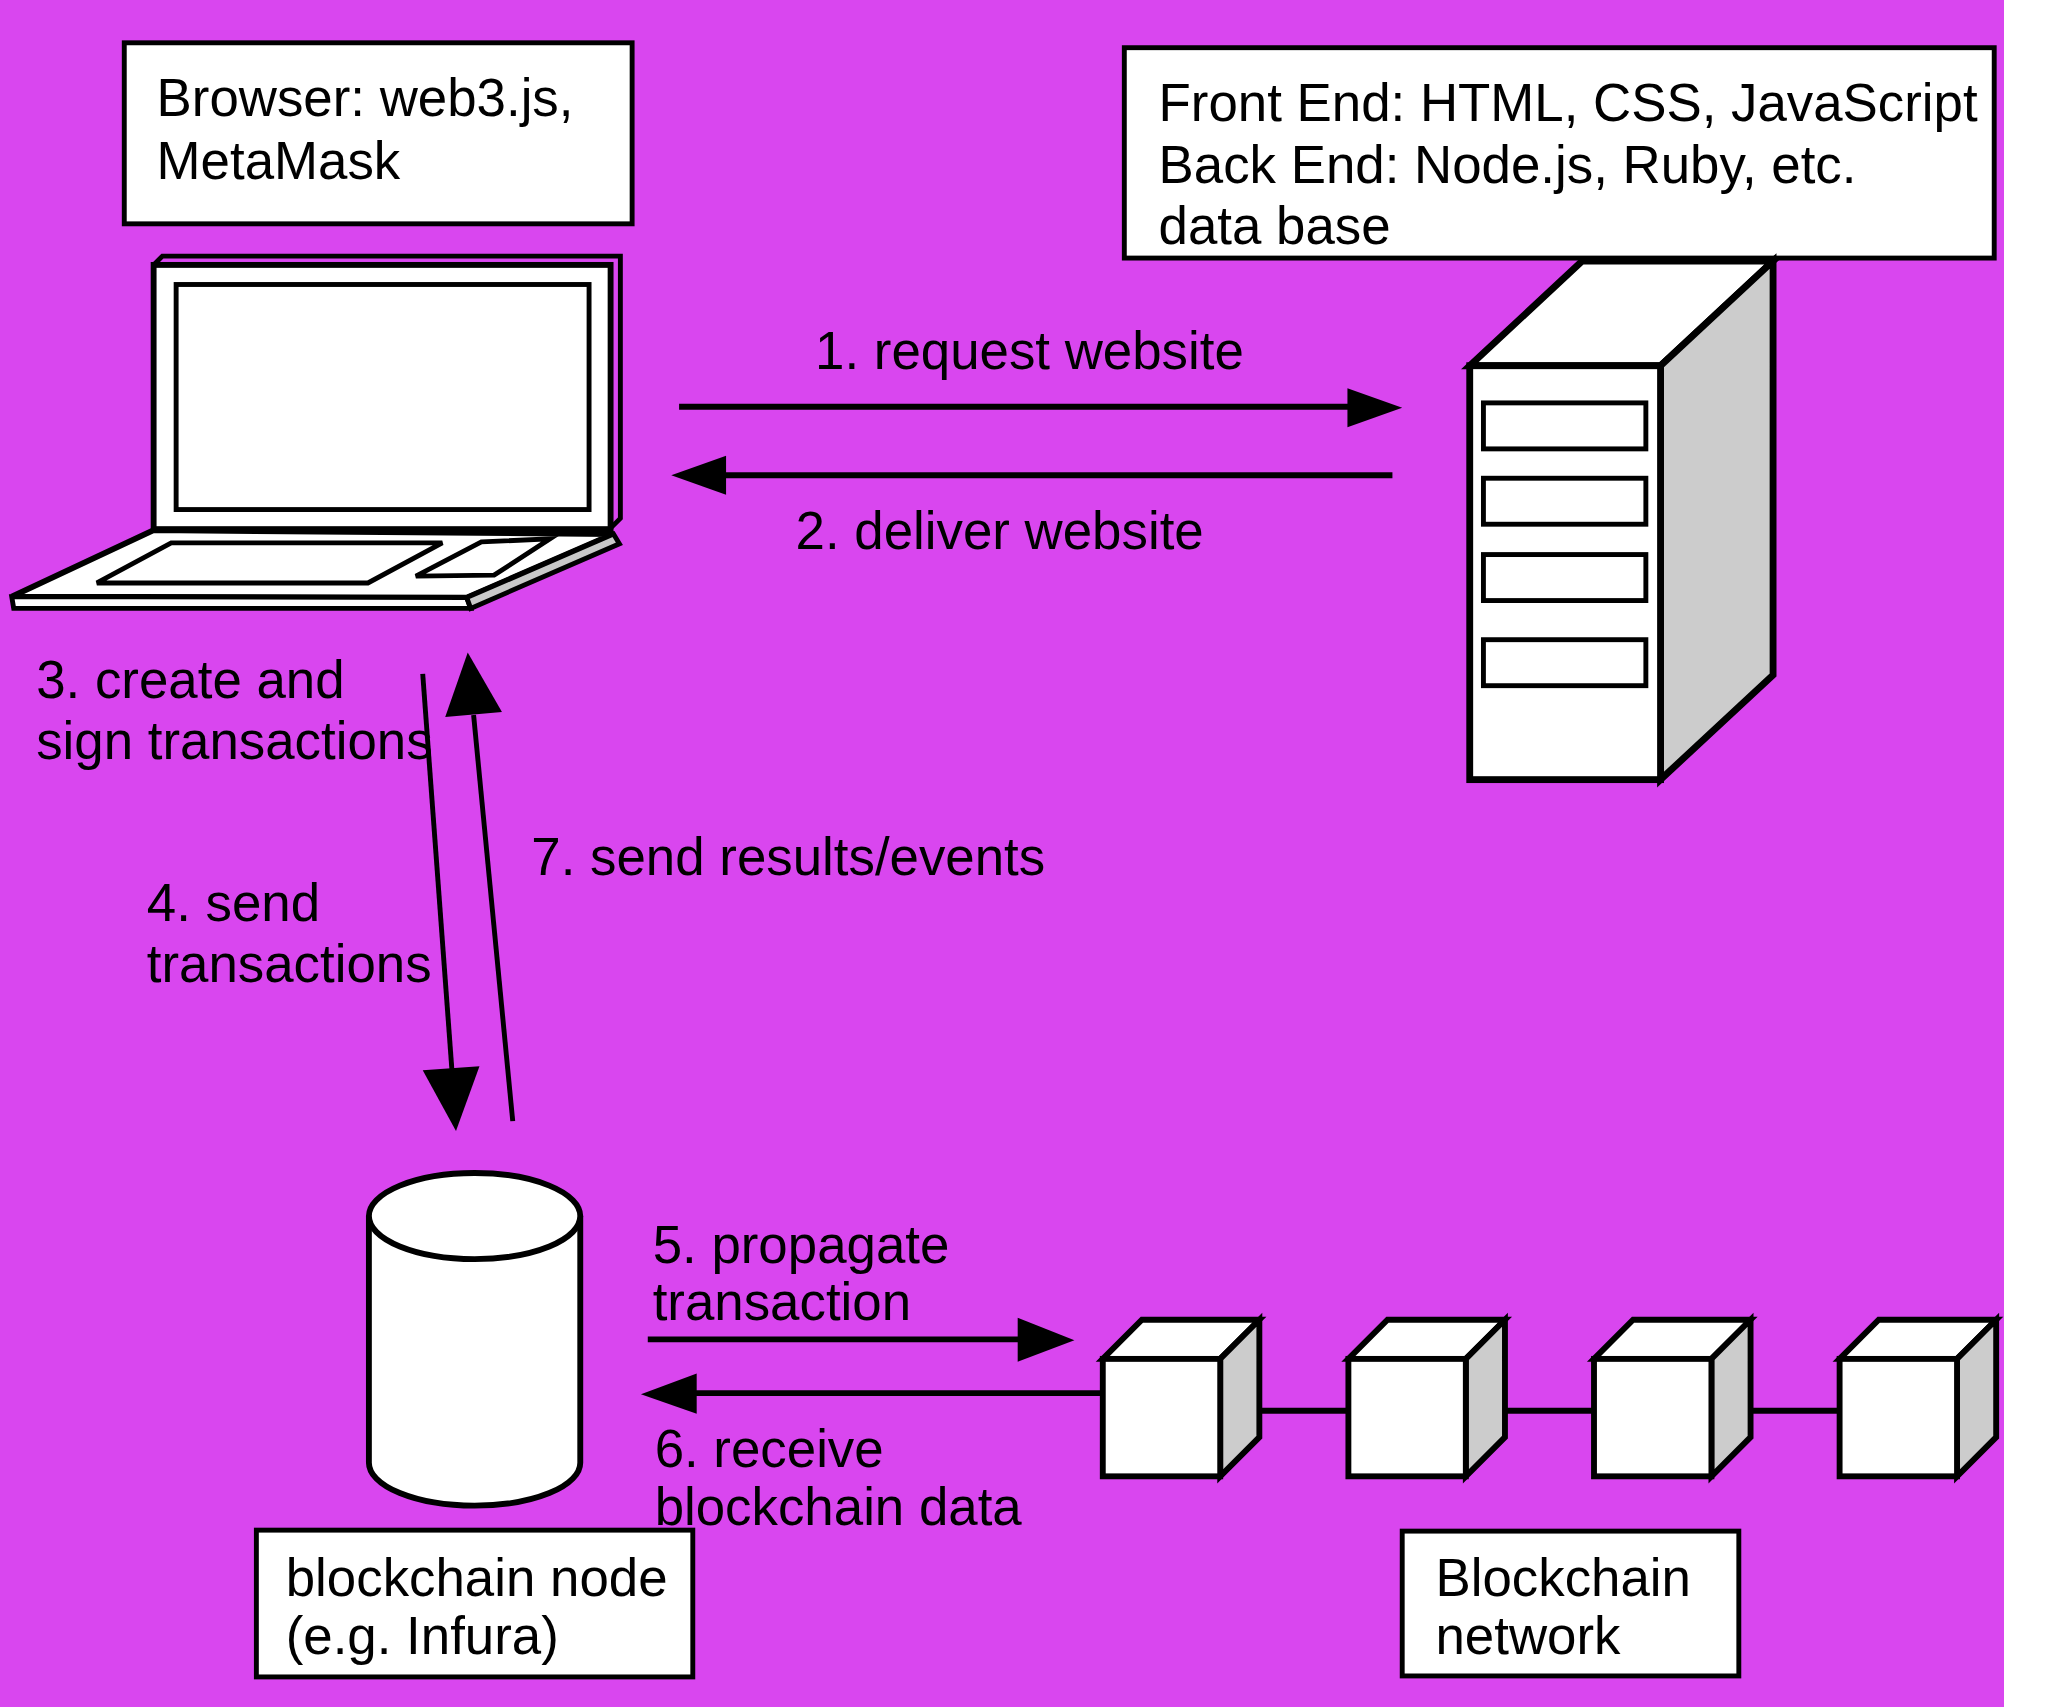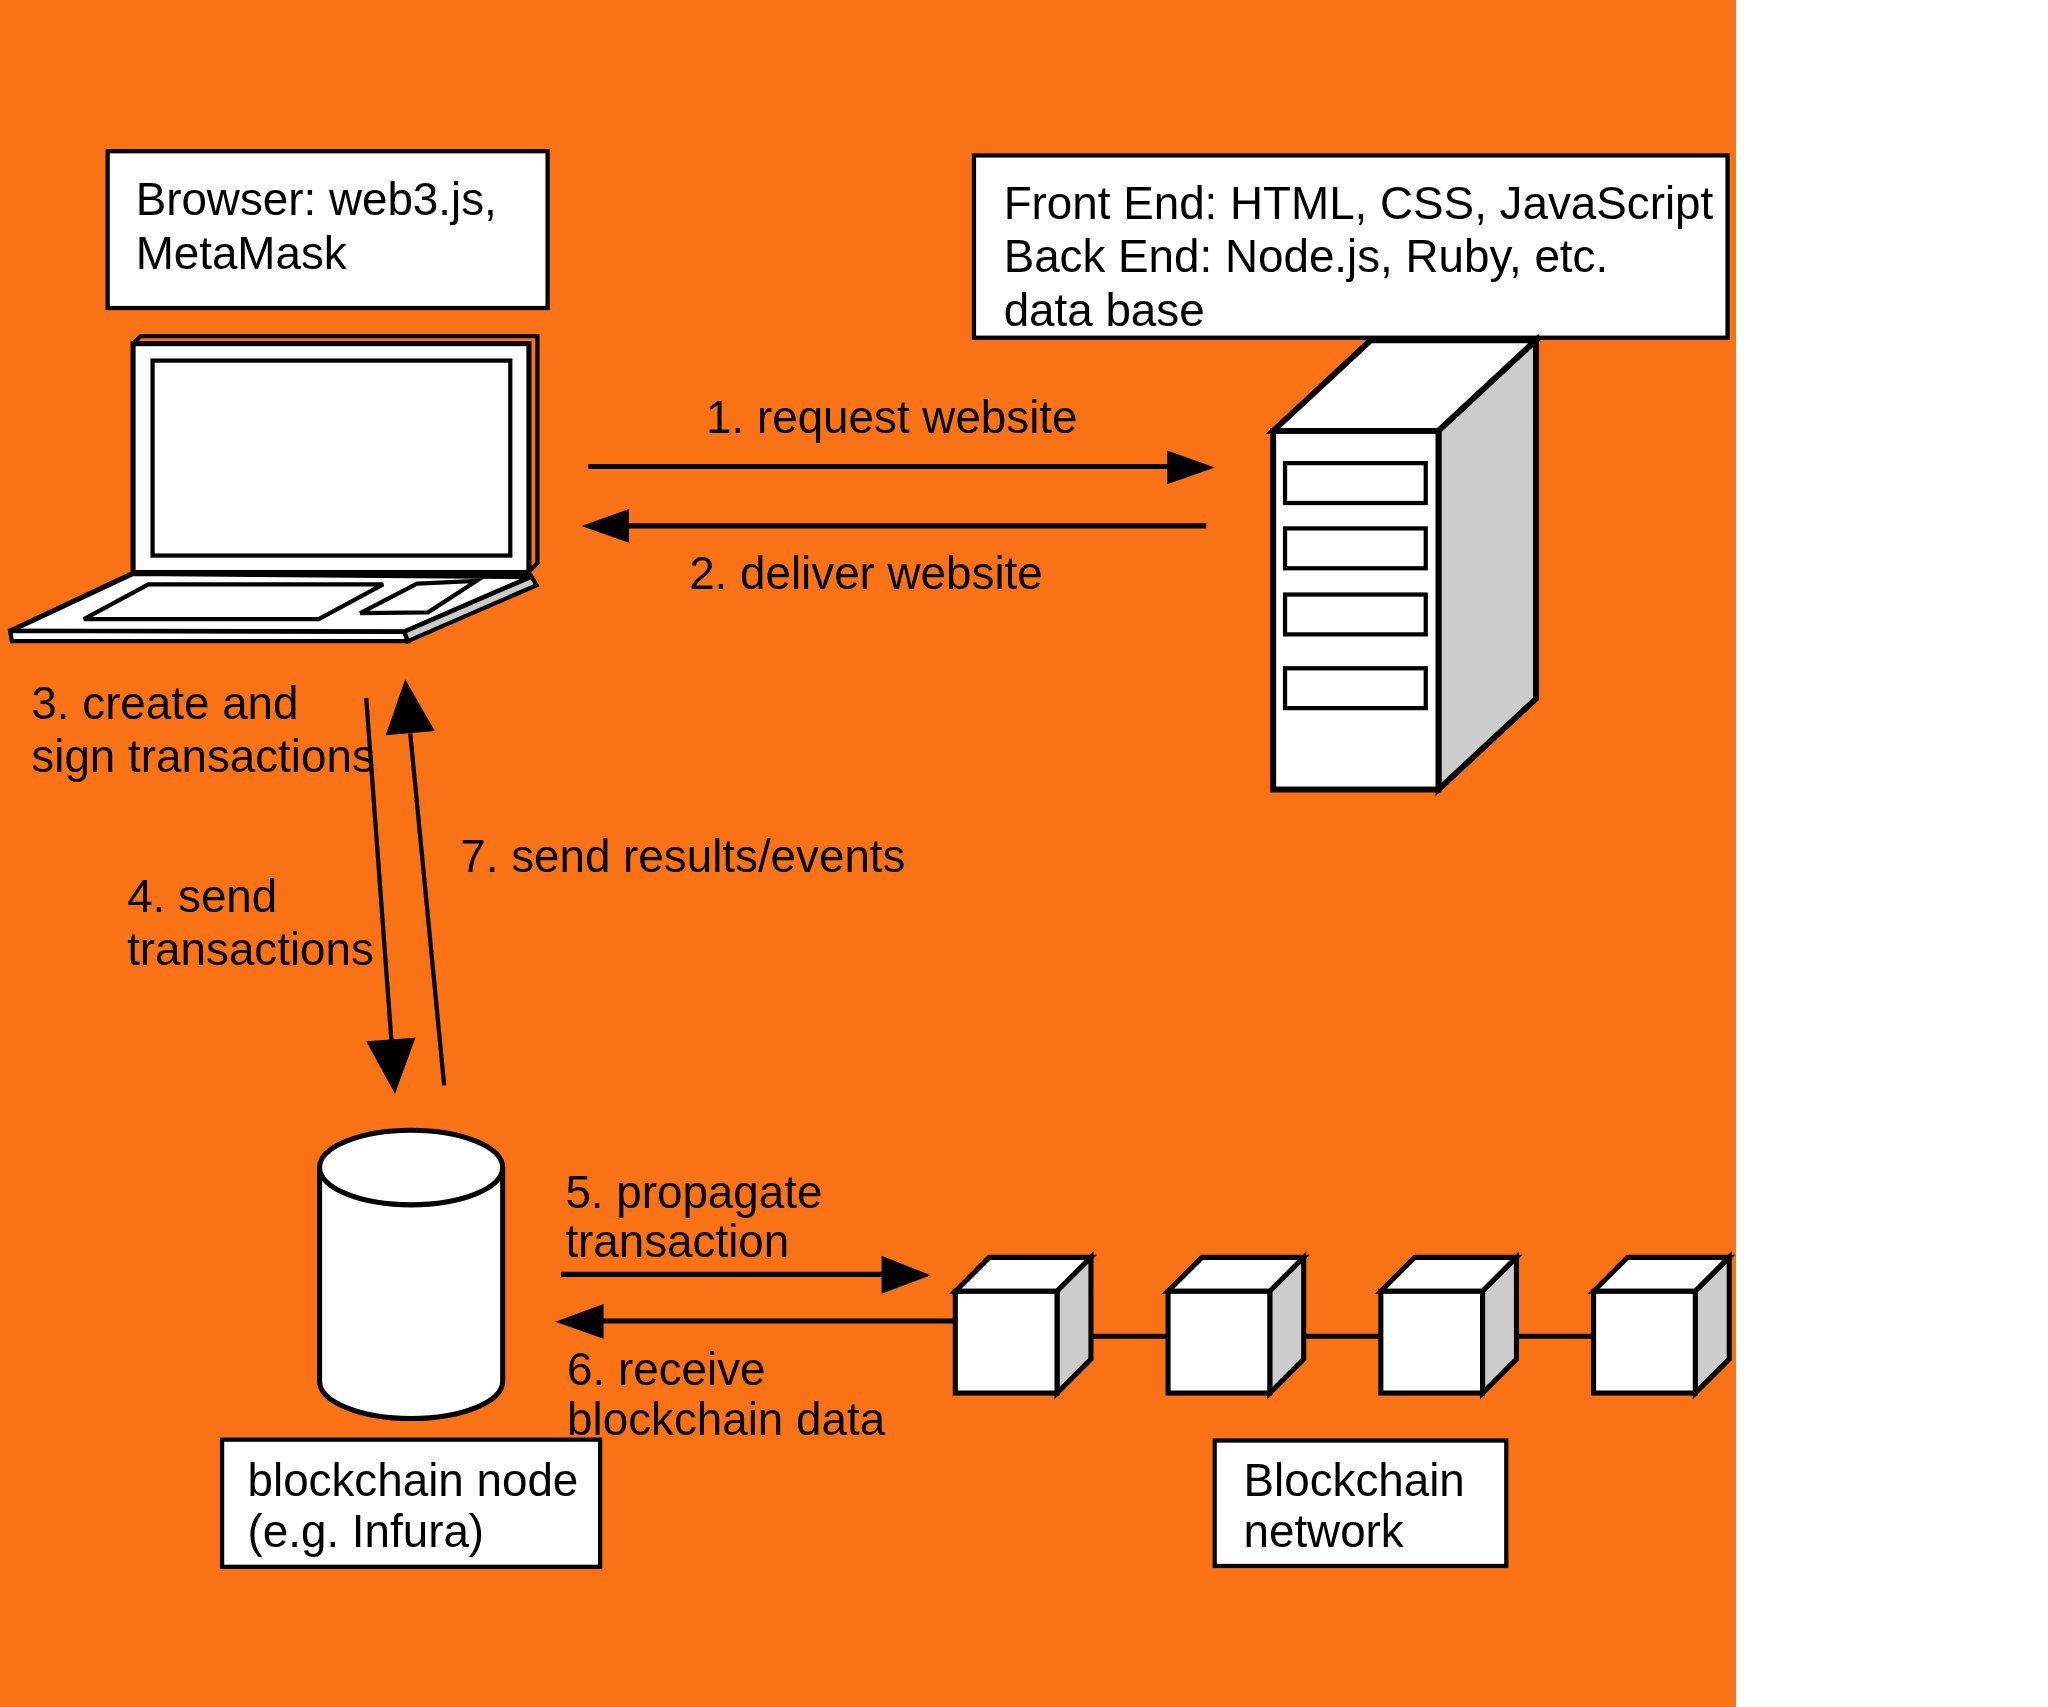--- a/index.html
+++ b/index.html
@@ -1,24 +1,24 @@
 <!DOCTYPE html>
 <html><head>
 <meta charset="utf-8">
 <style>
   html, body {
     margin: 0;
     padding: 0;
     background: #ffffff;
   }
   .stage {
-    width: 1736px;
+    width: 2004px;
     height: 1707px;
     position: relative;
-    background: #f97316;
+    background: #d946ef;
     overflow: hidden;
   }
   svg {
     display: block;
     width: 100%;
     height: 100%;
   }
   .outline {
     fill: #ffffff;
     stroke: #000000;

